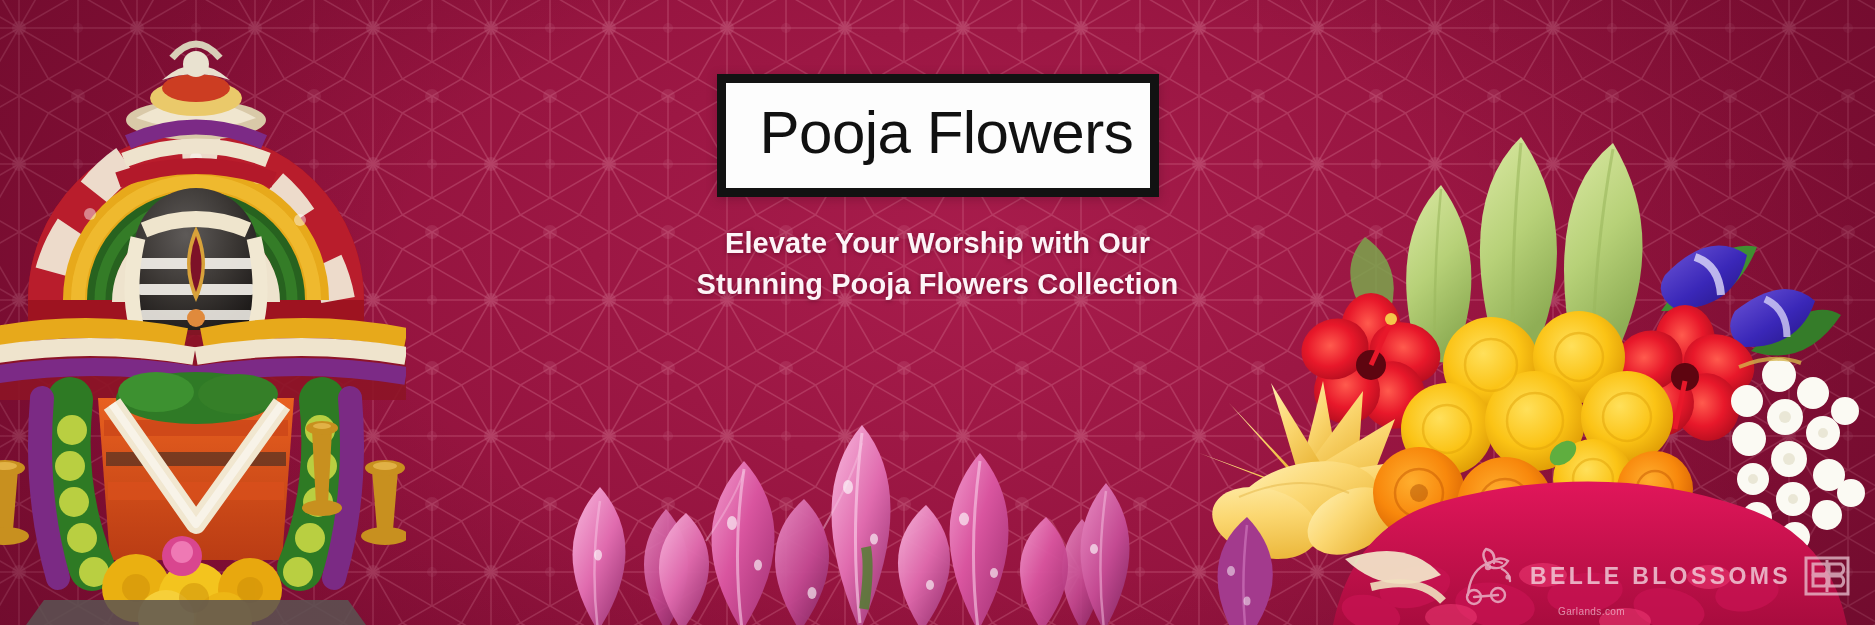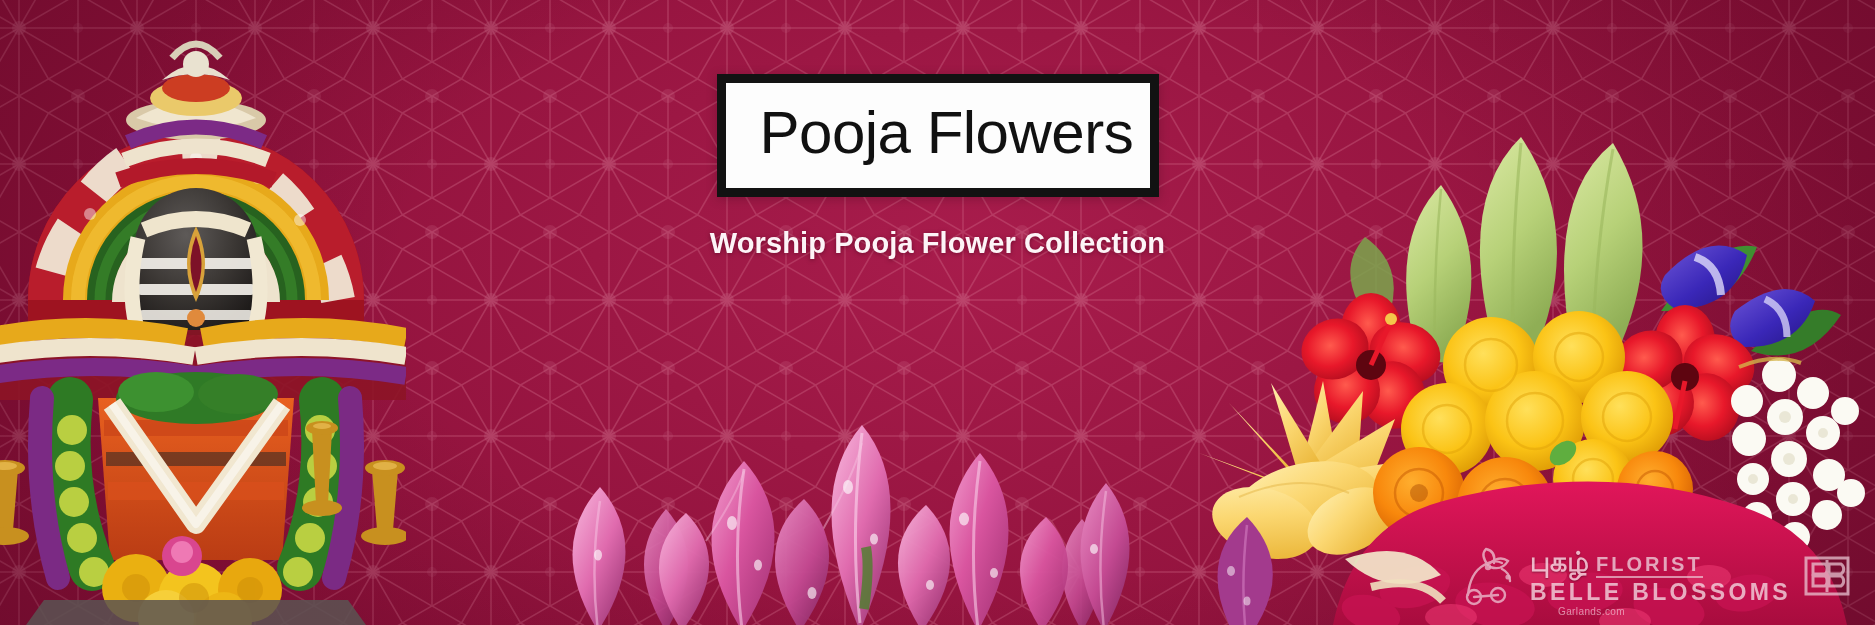--- a/index.html
+++ b/index.html
@@ -603,21 +603,22 @@
     </svg>
   </div>
 
   <div class="copy">
 
     <div class="title-box">
       <div class="title-line">Pooja Flowers</div>
     </div>
 
     <div class="subtitle">
-      <div>Worship Pooja Flower Collection</div>
+      <div>Elevate Your Worship with Our</div>
+      <div>Stunning Pooja Flowers Collection</div>
     </div>
 
   </div>
 
   <div class="watermark">
 
     <div class="wm-mark">
       <svg viewBox="0 0 62 62" aria-hidden="true">
         <g fill="none" stroke="#f0cedb" stroke-width="2.4" stroke-linecap="round" opacity=".9">
           <path d="M10 50 q2 -22 16 -30 q10 -6 18 -2"></path>
@@ -629,24 +630,20 @@
           <path d="M44 24 q8 4 8 12"></path>
         </g>
         <g fill="#f0cedb" opacity=".85">
           <circle cx="30" cy="22" r="3.2"></circle>
           <circle cx="50" cy="32" r="2.6"></circle>
         </g>
       </svg>
     </div>
 
     <div class="wm-text">
-      <div class="wm-row1">
-        <span class="wm-tamil">புகழ்</span>
-        <span class="wm-florist">FLORIST</span>
-      </div>
       <div class="wm-row2">BELLE BLOSSOMS</div>
     </div>
 
     <div class="wm-bb">
       <svg viewBox="0 0 48 44" aria-hidden="true">
         <g fill="none" stroke="#edcbd8" stroke-width="3" opacity=".9">
           <rect x="3" y="4" width="42" height="36"></rect>
           <path d="M10 10 h12 a6 6 0 0 1 0 10 h-12 Z"></path>
           <path d="M10 22 h12 a6 6 0 0 1 0 10 h-12 Z"></path>
           <path d="M26 10 h12 a6 6 0 0 1 0 10 h-12 Z"></path>

